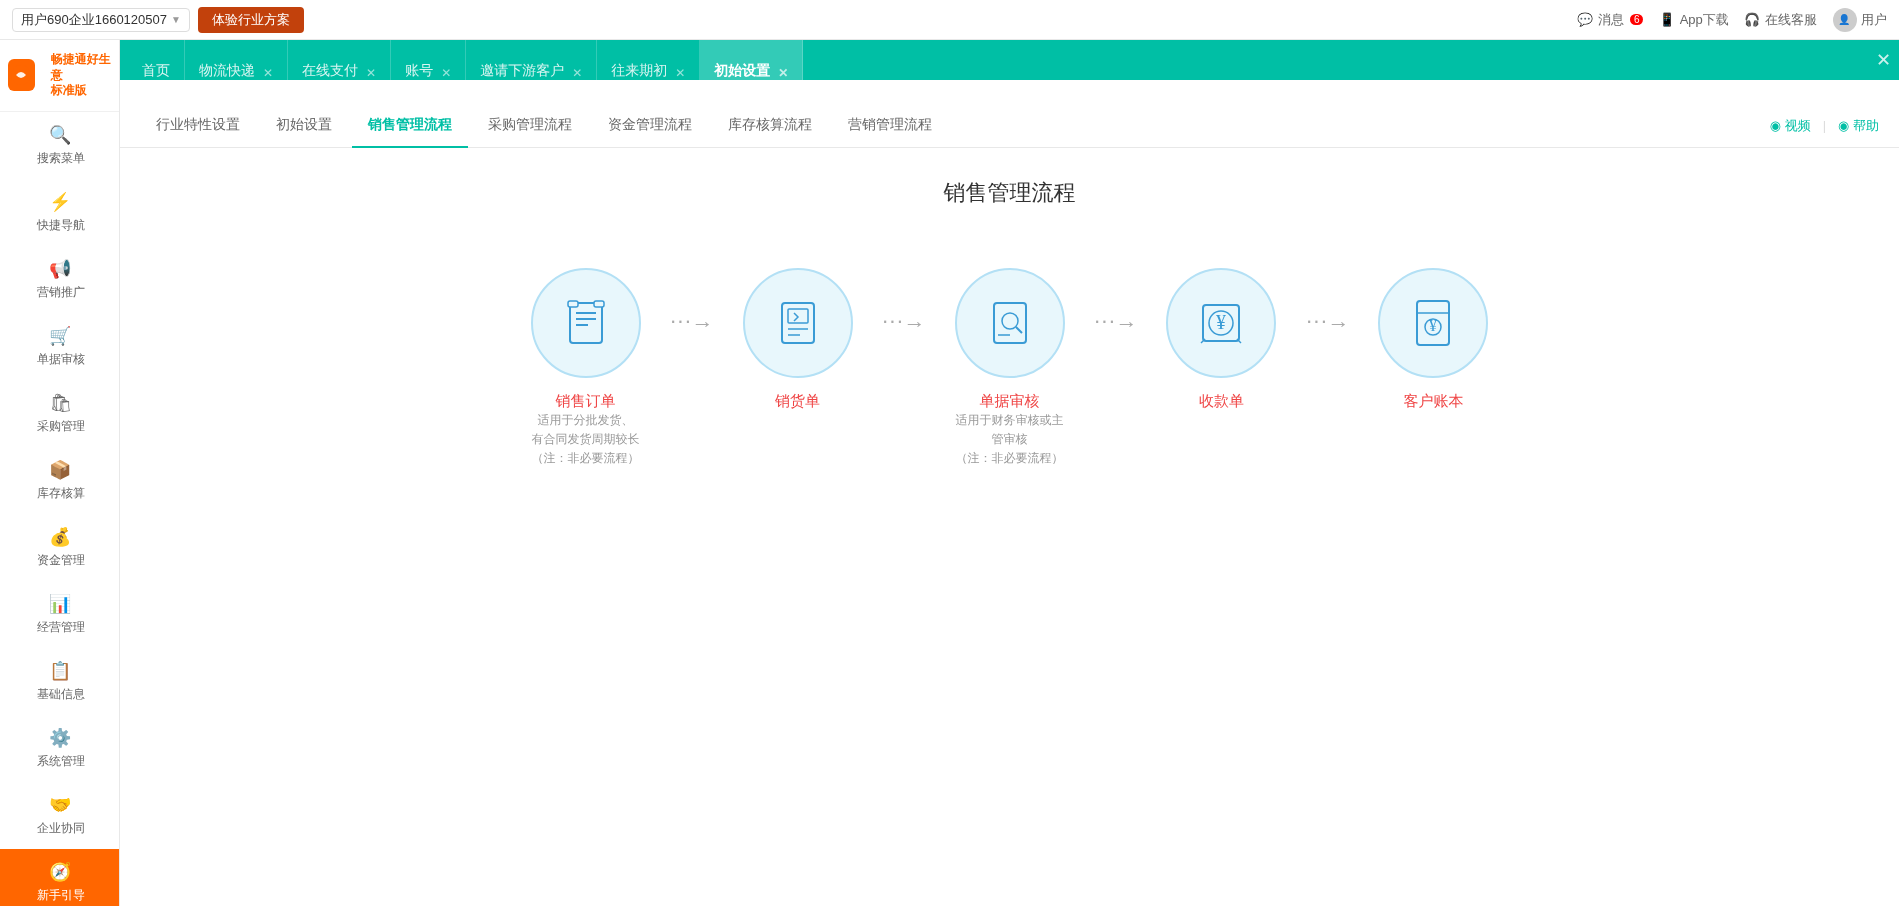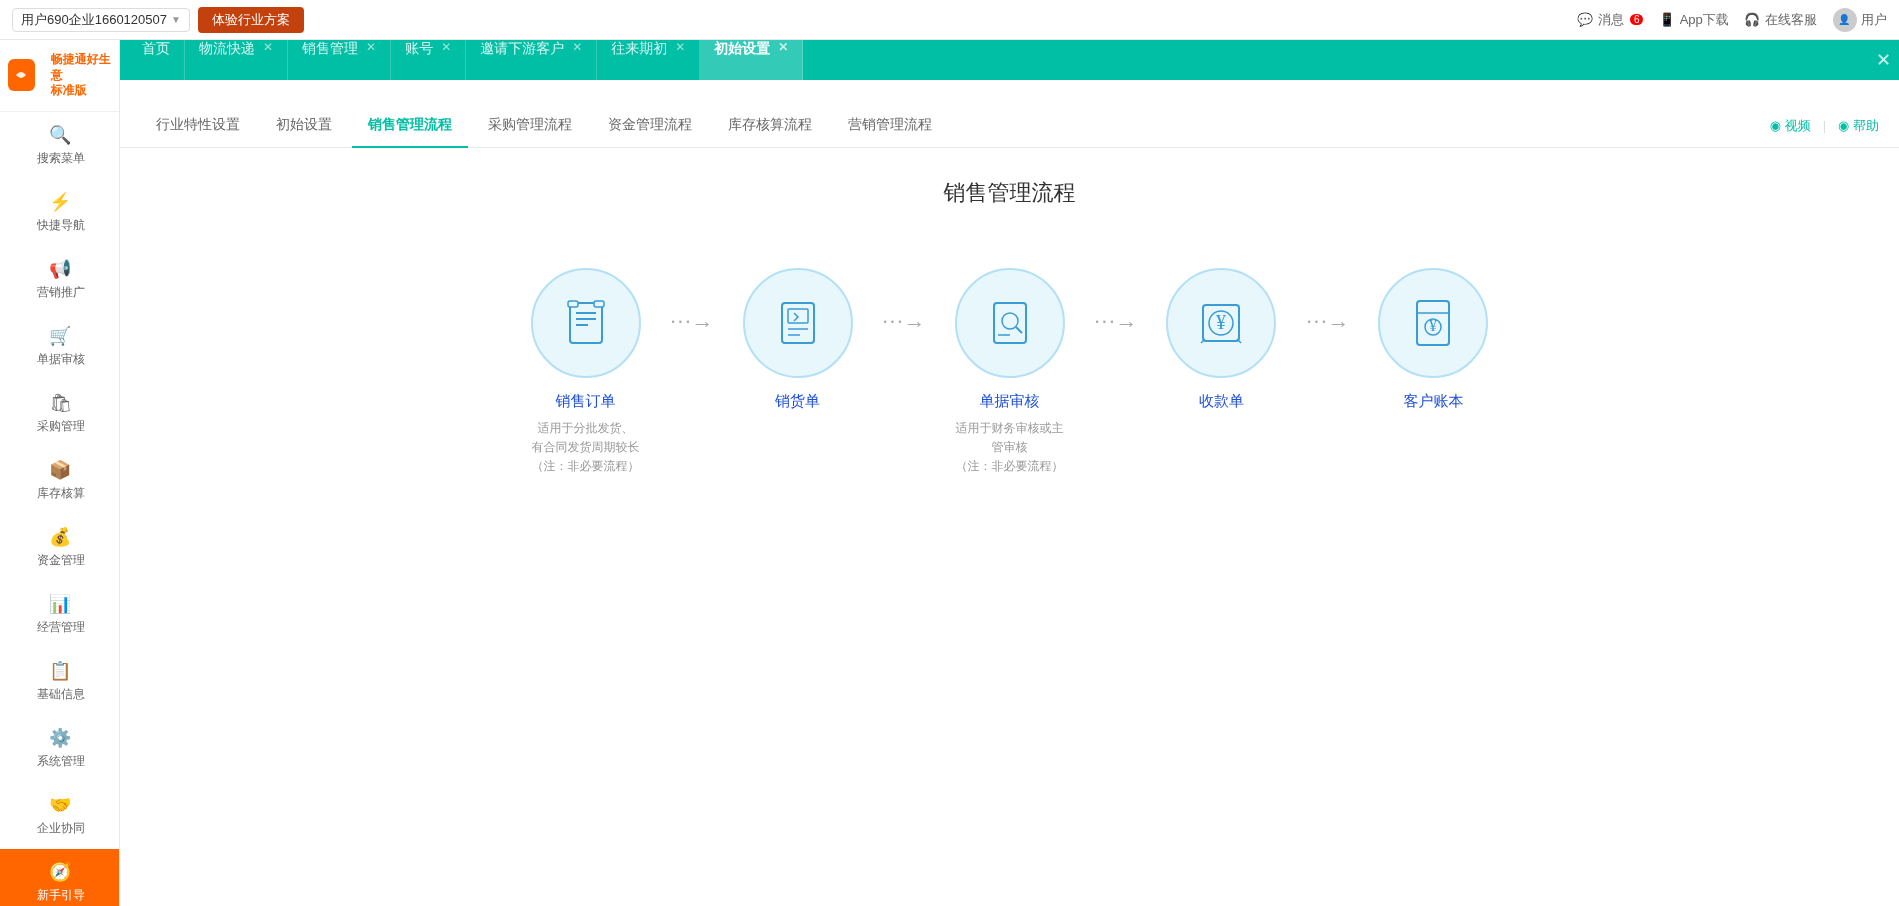--- a/index.html
+++ b/index.html
@@ -25,42 +25,42 @@
     .sidebar-logo-text { font-size: 12px; color: #f60; font-weight: bold; line-height: 1.3; }
     .sidebar-item { display: flex; flex-direction: column; align-items: center; padding: 12px 8px; cursor: pointer; gap: 4px; color: #666; font-size: 12px; border-left: 3px solid transparent; }
     .sidebar-item.active { color: #fff; background: #f60; border-left-color: #f60; }
     .sidebar-item .icon { font-size: 18px; }
 
     
     .content-area { flex: 1; display: flex; flex-direction: column; overflow: hidden; }
 
     
     .nav-tabs { display: flex; align-items: center; background: #00bfa5; height: 40px; padding: 0 8px; flex-shrink: 0; }
-    .nav-tab { padding: 0 14px; height: 40px; display: flex; align-items: flex-start; color: rgba(255,255,255,0.85); cursor: pointer; font-size: 14px; gap: 4px; border-right: 1px solid rgba(255,255,255,0.2); }
+    .nav-tab { padding: 0 14px; height: 40px; display: flex; align-items: flex-end; color: rgba(255,255,255,0.85); cursor: pointer; font-size: 14px; gap: 4px; border-right: 1px solid rgba(255,255,255,0.2); }
     .nav-tab.active { background: rgba(255,255,255,0.2); color: #fff; font-weight: bold; }
     .nav-tab .close-x { font-size: 12px; opacity: 0.7; margin-left: 4px; }
     .nav-tab-close-all { margin-left: auto; color: rgba(255,255,255,0.8); cursor: pointer; font-size: 18px; }
 
     
     .page-body { flex: 1; background: #fff; overflow: auto; }
 
     
     .sub-tabs { display: flex; align-items: center; border-bottom: 1px solid #e8e8e8; padding: 0 20px; height: 44px; gap: 4px; margin-top: 24px; }
     .sub-tab { padding: 0 16px; height: 44px; display: flex; align-items: center; cursor: pointer; color: #666; font-size: 14px; border-bottom: 2px solid transparent; }
     .sub-tab.active { color: #00bfa5; border-bottom-color: #00bfa5; font-weight: bold; }
     .sub-tabs-right { margin-left: auto; display: flex; align-items: center; gap: 12px; color: #00bfa5; font-size: 13px; cursor: pointer; }
 
     
     .flow-page { padding: 30px 40px; }
     .flow-title { text-align: center; font-size: 22px; color: #333; margin-bottom: 60px; font-weight: normal; }
     .flow-steps { display: flex; align-items: flex-start; justify-content: center; gap: 0; }
     .flow-step { display: flex; flex-direction: column; align-items: center; width: 160px; }
     .flow-circle { width: 110px; height: 110px; border-radius: 50%; border: 2px solid #b3e0f5; background: #e8f7fc; display: flex; align-items: center; justify-content: center; margin-bottom: 14px; }
     .flow-circle svg { width: 52px; height: 52px; }
-    .flow-step-name { font-size: 15px; color: #1d4ed8; margin-bottom: 8px; }
+    .flow-step-name { font-size: 15px; color: #ef4444; }
     .flow-step-desc { font-size: 12px; color: #999; text-align: center; line-height: 1.6; }
     .flow-arrow { display: flex; align-items: center; padding-top: 40px; color: #aaa; font-size: 22px; margin: 0 4px; }
   </style>
 </head>
 <body>
 
 <div class="top-bar">
   <div class="top-bar-left">
     <div class="user-select">
       <span>用户690企业1660120507</span>
@@ -162,21 +162,21 @@
 
     <div class="nav-tabs" id="nav-tabs-bar">
         <div class="nav-tab">
           <span>首页</span>
         </div>
         <div class="nav-tab">
           <span>物流快递</span>
           <span class="close-x">✕</span>
         </div>
         <div class="nav-tab">
-          <span>销售管理</span>
+          <span>在线支付</span>
           <span class="close-x">✕</span>
         </div>
         <div class="nav-tab">
           <span>账号</span>
           <span class="close-x">✕</span>
         </div>
         <div class="nav-tab">
           <span>邀请下游客户</span>
           <span class="close-x">✕</span>
         </div>

